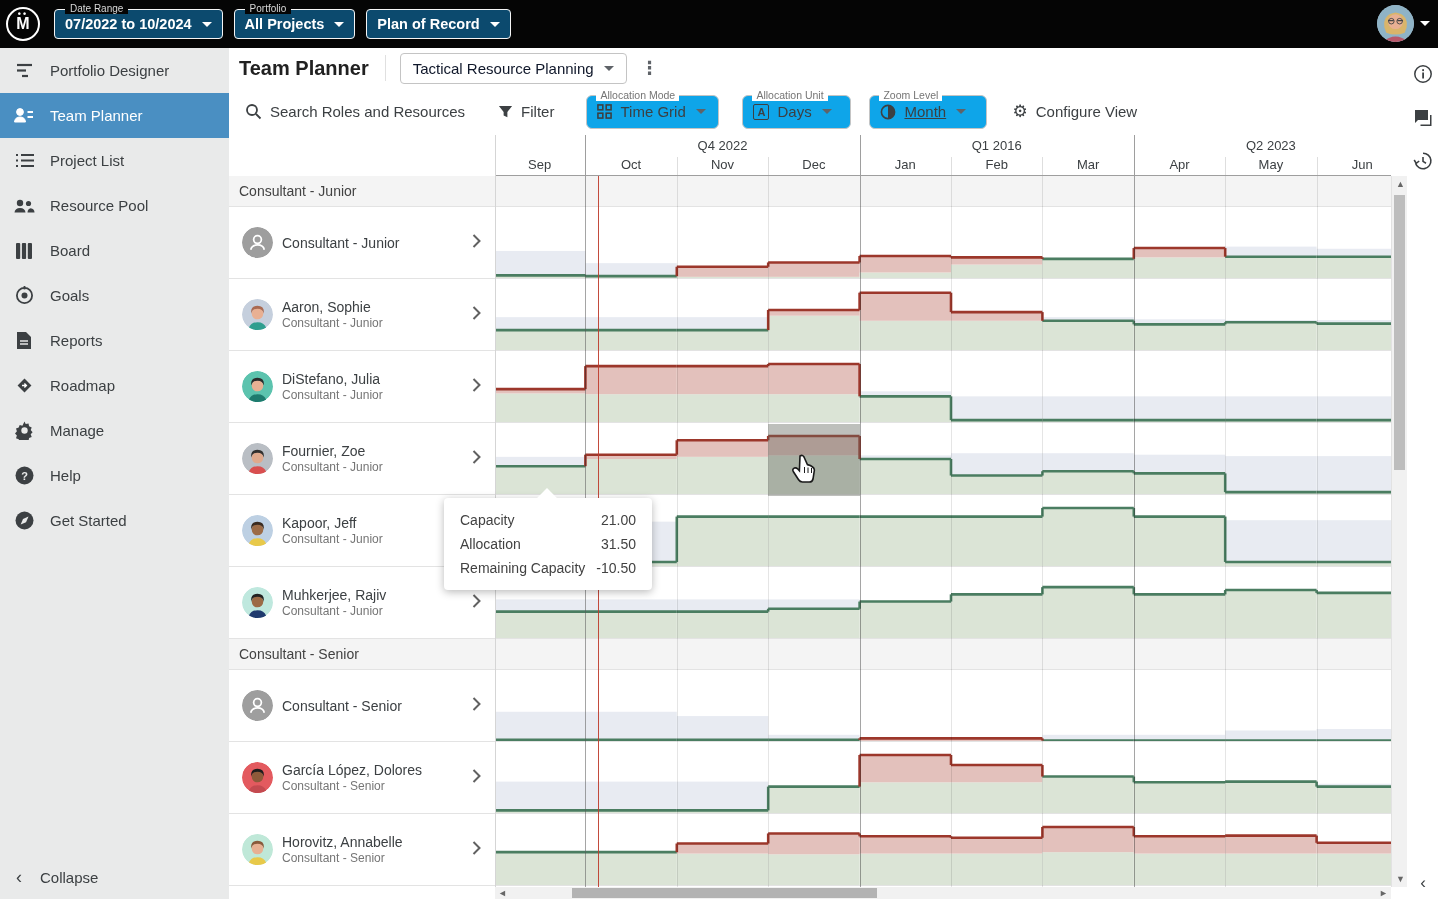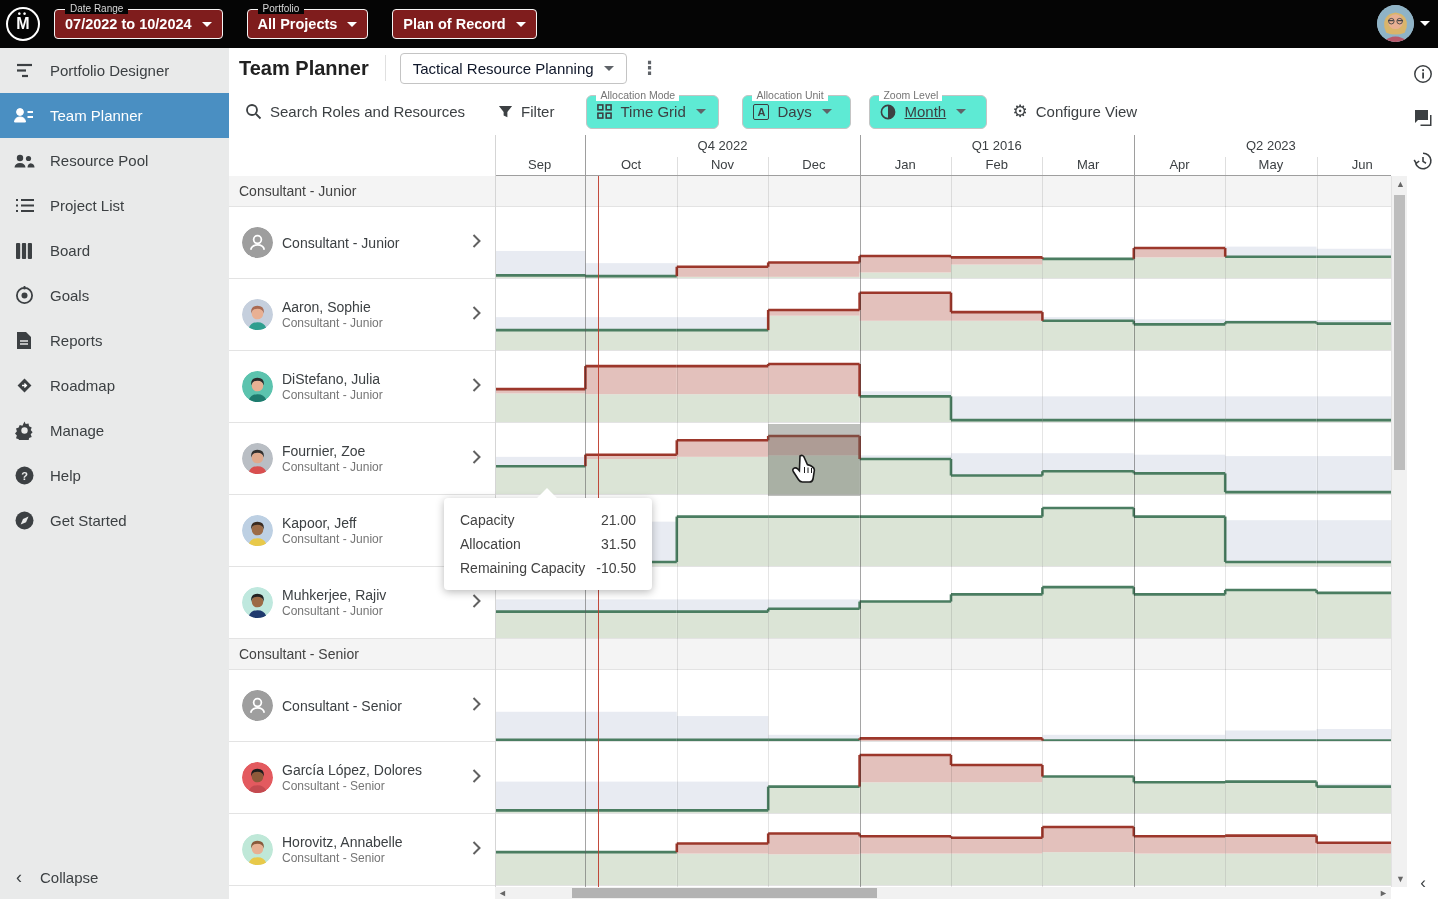--- a/index.html
+++ b/index.html
@@ -6,21 +6,21 @@
   *{box-sizing:border-box;}
   #stage{position:relative;width:1438px;height:899px;background:#fff;overflow:hidden;
          font-family:"Liberation Sans","DejaVu Sans",sans-serif;color:#3c4043;}
 
   
   #topbar{position:absolute;left:0;top:0;width:1438px;height:48px;background:#050505;display:flex;align-items:center;}
   .logo{width:34px;height:34px;border:2px solid #fff;border-radius:50%;margin:0 14px 0 6px;
         display:flex;align-items:center;justify-content:center;color:#fff;font-weight:bold;font-size:16px;position:relative;}
   .logo .dots{position:absolute;top:3px;left:50%;transform:translateX(-50%);font-size:9px;line-height:4px;letter-spacing:2px;color:#fff;}
   .tb-field{position:relative;border:1.5px solid #f5f5f5;border-radius:4px;height:30px;display:flex;align-items:center;
-            padding:0 10px;margin-right:24px;color:#fff;font-size:14.5px;font-weight:bold;background:#7f1d1d;cursor:pointer;}
+            padding:0 10px;margin-right:11px;color:#fff;font-size:14.5px;font-weight:bold;background:#0c4a6e;cursor:pointer;}
   .tb-field .lab{position:absolute;top:-7px;left:10px;font-size:10px;font-weight:normal;color:#d8d8d8;background:#050505;padding:0 5px;}
   .caret{display:inline-block;margin-left:10px;width:0;height:0;border-left:5px solid transparent;border-right:5px solid transparent;border-top:5px solid currentColor;}
   #avatar-wrap{position:absolute;right:8px;top:5px;display:flex;align-items:center;cursor:pointer;}
   #avatar-wrap .caret{color:#fff;margin-left:6px;}
   .avatar-photo{width:37px;height:37px;border-radius:50%;overflow:hidden;background:#9db8c8;}
 
   
   #sidebar{position:absolute;left:0;top:48px;width:229px;height:851px;background:#e9eaea;}
   .side-item{height:45px;display:flex;align-items:center;padding-left:13px;cursor:pointer;font-size:15px;color:#3c4043;}
   .side-item .ic{width:22px;height:22px;margin-right:15px;display:flex;align-items:center;justify-content:center;flex:none;}
@@ -36,21 +36,21 @@
   #view-select{margin-left:14px;height:31px;border:1px solid #c4c4c4;border-radius:4px;display:flex;align-items:center;
                padding:0 12px;font-size:15px;color:#0f172a;cursor:pointer;}
   #view-select .caret{color:#5f6368;}
   #kebab{margin-left:14px;font-size:18px;color:#5f6368;cursor:pointer;letter-spacing:0;font-weight:bold;}
 
   
   #toolbar{position:absolute;left:229px;top:88px;width:1179px;height:47px;background:#fff;display:flex;align-items:center;}
   .tool-text{display:flex;align-items:center;font-size:15px;color:#3c4043;cursor:pointer;}
   .tool-text .ic{margin-right:8px;display:flex;align-items:center;}
   .fieldset{position:relative;border:1px solid #c4c4c4;border-radius:6px;height:34px;display:flex;align-items:center;
-            padding:0 10px;font-size:15px;color:#3c4043;cursor:pointer;background:#5eead4;text-align:center;}
+            padding:0 10px;font-size:15px;color:#3c4043;cursor:pointer;background:#0ea5e9;text-align:center;}
   .fieldset .lab{position:absolute;top:-7px;left:9px;font-size:10.5px;color:#757575;background:#fff;padding:0 4px;}
   .fieldset .ic{margin-right:8px;display:flex;align-items:center;}
   .fieldset .caret{color:#5f6368;}
 
   
   #timeline-head{position:absolute;left:495px;top:135px;width:896px;height:41px;background:#fff;border-bottom:1px solid #9e9e9e;overflow:hidden;}
   .q-label{position:absolute;top:3px;font-size:13px;color:#3c4043;transform:translateX(-50%);}
   .m-label{position:absolute;top:22px;font-size:13px;color:#3c4043;transform:translateX(-50%);text-align:center;}
   .h-line-q{position:absolute;top:0;bottom:0;width:1px;background:#9e9e9e;}
   .h-line-m{position:absolute;top:22px;bottom:0;width:1px;background:#dedede;}
@@ -164,43 +164,43 @@
             <g stroke="#3c4043" stroke-width="2">
               <line x1="13.5" y1="6" x2="19" y2="6"></line>
               <line x1="13.5" y1="11" x2="19" y2="11"></line>
             </g>
           </svg>
         </span>
         <span>Team Planner</span>
       </div>
       <div class="side-item">
         <span class="ic">
-          <svg width="21" height="18" viewBox="0 0 21 18">
-            <circle class="f" cx="6" cy="6" r="3.2" fill="#3c4043"></circle>
-            <path class="f" d="M0.5 15.5 q0.5-4.6 5.5-4.6 q5 0 5.5 4.6 Z" fill="#3c4043"></path>
-            <circle class="f" cx="14.5" cy="6.5" r="2.6" fill="#3c4043"></circle>
-            <path class="f" d="M13.5 15.5 q0.3-3.6 3.2-4.2 q3.6 0.4 3.8 4.2 Z" fill="#3c4043"></path>
-          </svg>
-        </span>
-        <span>Resource Pool</span>
-      </div>
-      <div class="side-item">
-        <span class="ic">
           <svg width="19" height="17" viewBox="0 0 19 17">
             <g stroke="#3c4043" stroke-width="2">
               <line x1="6" y1="3" x2="19" y2="3"></line>
               <line x1="6" y1="8.5" x2="19" y2="8.5"></line>
               <line x1="6" y1="14" x2="19" y2="14"></line>
               <line x1="1" y1="3" x2="3" y2="3"></line>
               <line x1="1" y1="8.5" x2="3" y2="8.5"></line>
               <line x1="1" y1="14" x2="3" y2="14"></line>
             </g>
           </svg>
         </span>
         <span>Project List</span>
+      </div>
+      <div class="side-item">
+        <span class="ic">
+          <svg width="21" height="18" viewBox="0 0 21 18">
+            <circle class="f" cx="6" cy="6" r="3.2" fill="#3c4043"></circle>
+            <path class="f" d="M0.5 15.5 q0.5-4.6 5.5-4.6 q5 0 5.5 4.6 Z" fill="#3c4043"></path>
+            <circle class="f" cx="14.5" cy="6.5" r="2.6" fill="#3c4043"></circle>
+            <path class="f" d="M13.5 15.5 q0.3-3.6 3.2-4.2 q3.6 0.4 3.8 4.2 Z" fill="#3c4043"></path>
+          </svg>
+        </span>
+        <span>Resource Pool</span>
       </div>
       <div class="side-item">
         <span class="ic">
           <svg width="18" height="18" viewBox="0 0 18 18">
             <g fill="#3c4043" class="f">
               <rect x="1" y="1" width="4.2" height="16" rx="1"></rect>
               <rect x="6.9" y="1" width="4.2" height="16" rx="1"></rect>
               <rect x="12.8" y="1" width="4.2" height="16" rx="1"></rect>
             </g>
           </svg>

